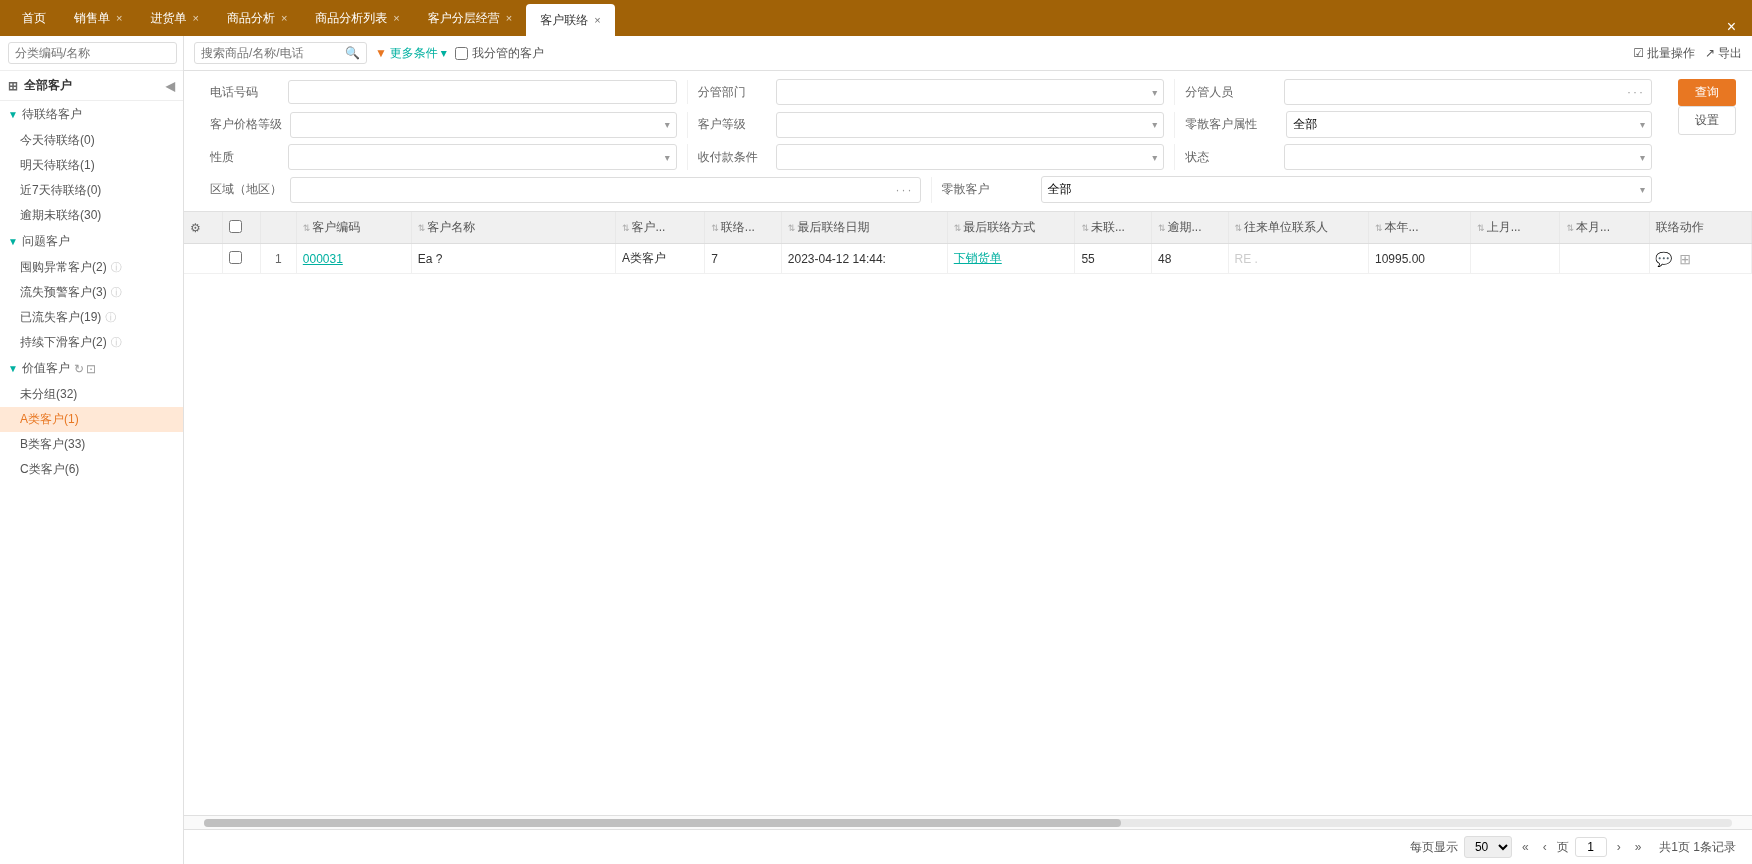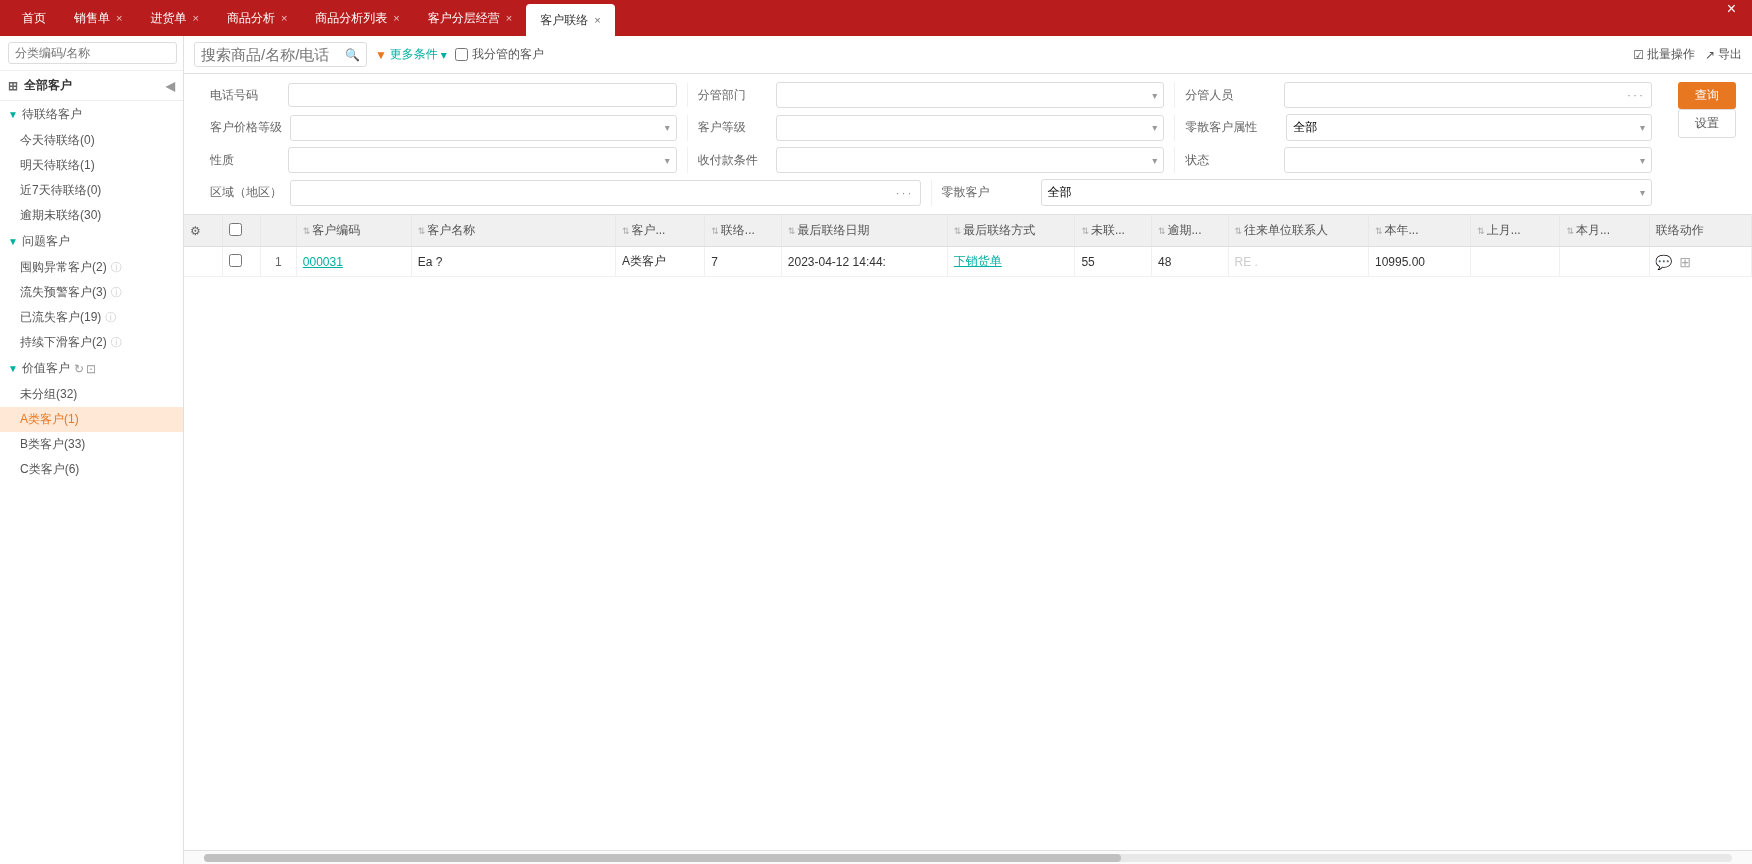--- a/index.html
+++ b/index.html
@@ -1,21 +1,21 @@
 <!DOCTYPE html>
 <html><head>
   <meta charset="utf-8">
   <style>
     * { box-sizing: border-box; margin: 0; padding: 0; font-family: 'Microsoft YaHei', Arial, sans-serif; font-size: 12px; }
     body { width: 1752px; height: 864px; overflow: hidden; background: #f5f5f5; }
 
     
     .top-nav {
-      display: flex; align-items: flex-start;
-      background: #b91c1c; height: 36px; padding: 0 8px;
+      display: flex; align-items: flex-end;
+      background: #a16207; height: 36px; padding: 0 8px;
       color: white;
     }
     .top-nav .nav-item {
       display: flex; align-items: center; height: 36px;
       padding: 0 14px; cursor: pointer; color: white; font-size: 13px;
       white-space: nowrap;
     }
     .top-nav .nav-item.active {
       background: white; color: #333; border-radius: 4px 4px 0 0;
       margin-top: 4px; height: 32px;
@@ -75,21 +75,21 @@
 
     
     .filter-toolbar {
       display: flex; align-items: center; padding: 6px 10px;
       background: white; border-bottom: 1px solid #e0e0e0; gap: 8px;
     }
     .filter-search-box {
       display: flex; align-items: center; border: 1px solid #ddd;
       border-radius: 3px; padding: 3px 6px; background: white;
     }
-    .filter-search-box input { border: none; outline: none; font-size: 15px; width: 140px; }
+    .filter-search-box input { border: none; outline: none; font-size: 12px; width: 140px; }
     .filter-search-box .s-icon { color: #00b0a0; margin-left: 4px; }
     .filter-more { display: flex; align-items: center; color: #00b0a0; cursor: pointer; gap: 3px; }
     .filter-my-customer { display: flex; align-items: center; gap: 4px; color: #555; cursor: pointer; }
     .filter-my-customer input[type=checkbox] { cursor: pointer; }
     .toolbar-right { margin-left: auto; display: flex; align-items: center; gap: 10px; }
     .bulk-op { display: flex; align-items: center; gap: 3px; color: #555; cursor: pointer; }
     .export-btn { display: flex; align-items: center; gap: 3px; color: #555; cursor: pointer; }
 
     
     .filter-panel {
@@ -532,15 +532,28 @@
         </tbody>
       </table>
     </div>
 
     <div class="scroll-bottom">
       <div class="hscroll-track">
         <div class="hscroll-thumb"></div>
       </div>
     </div>
 
+    <div class="pagination">
+      <span class="per-page-label">每页显示</span>
+      <select class="per-page-select">
+        <option>50</option>
+      </select>
+      <span class="page-nav">«</span>
+      <span class="page-nav">‹</span>
+      <span>页</span>
+      <input class="page-input" type="text" value="1" style="">
+      <span class="page-nav">›</span>
+      <span class="page-nav">»</span>
+      <span class="total-info">共1页 1条记录</span>
+    </div>
 
   </div>
 </div>
 
 </body></html>

